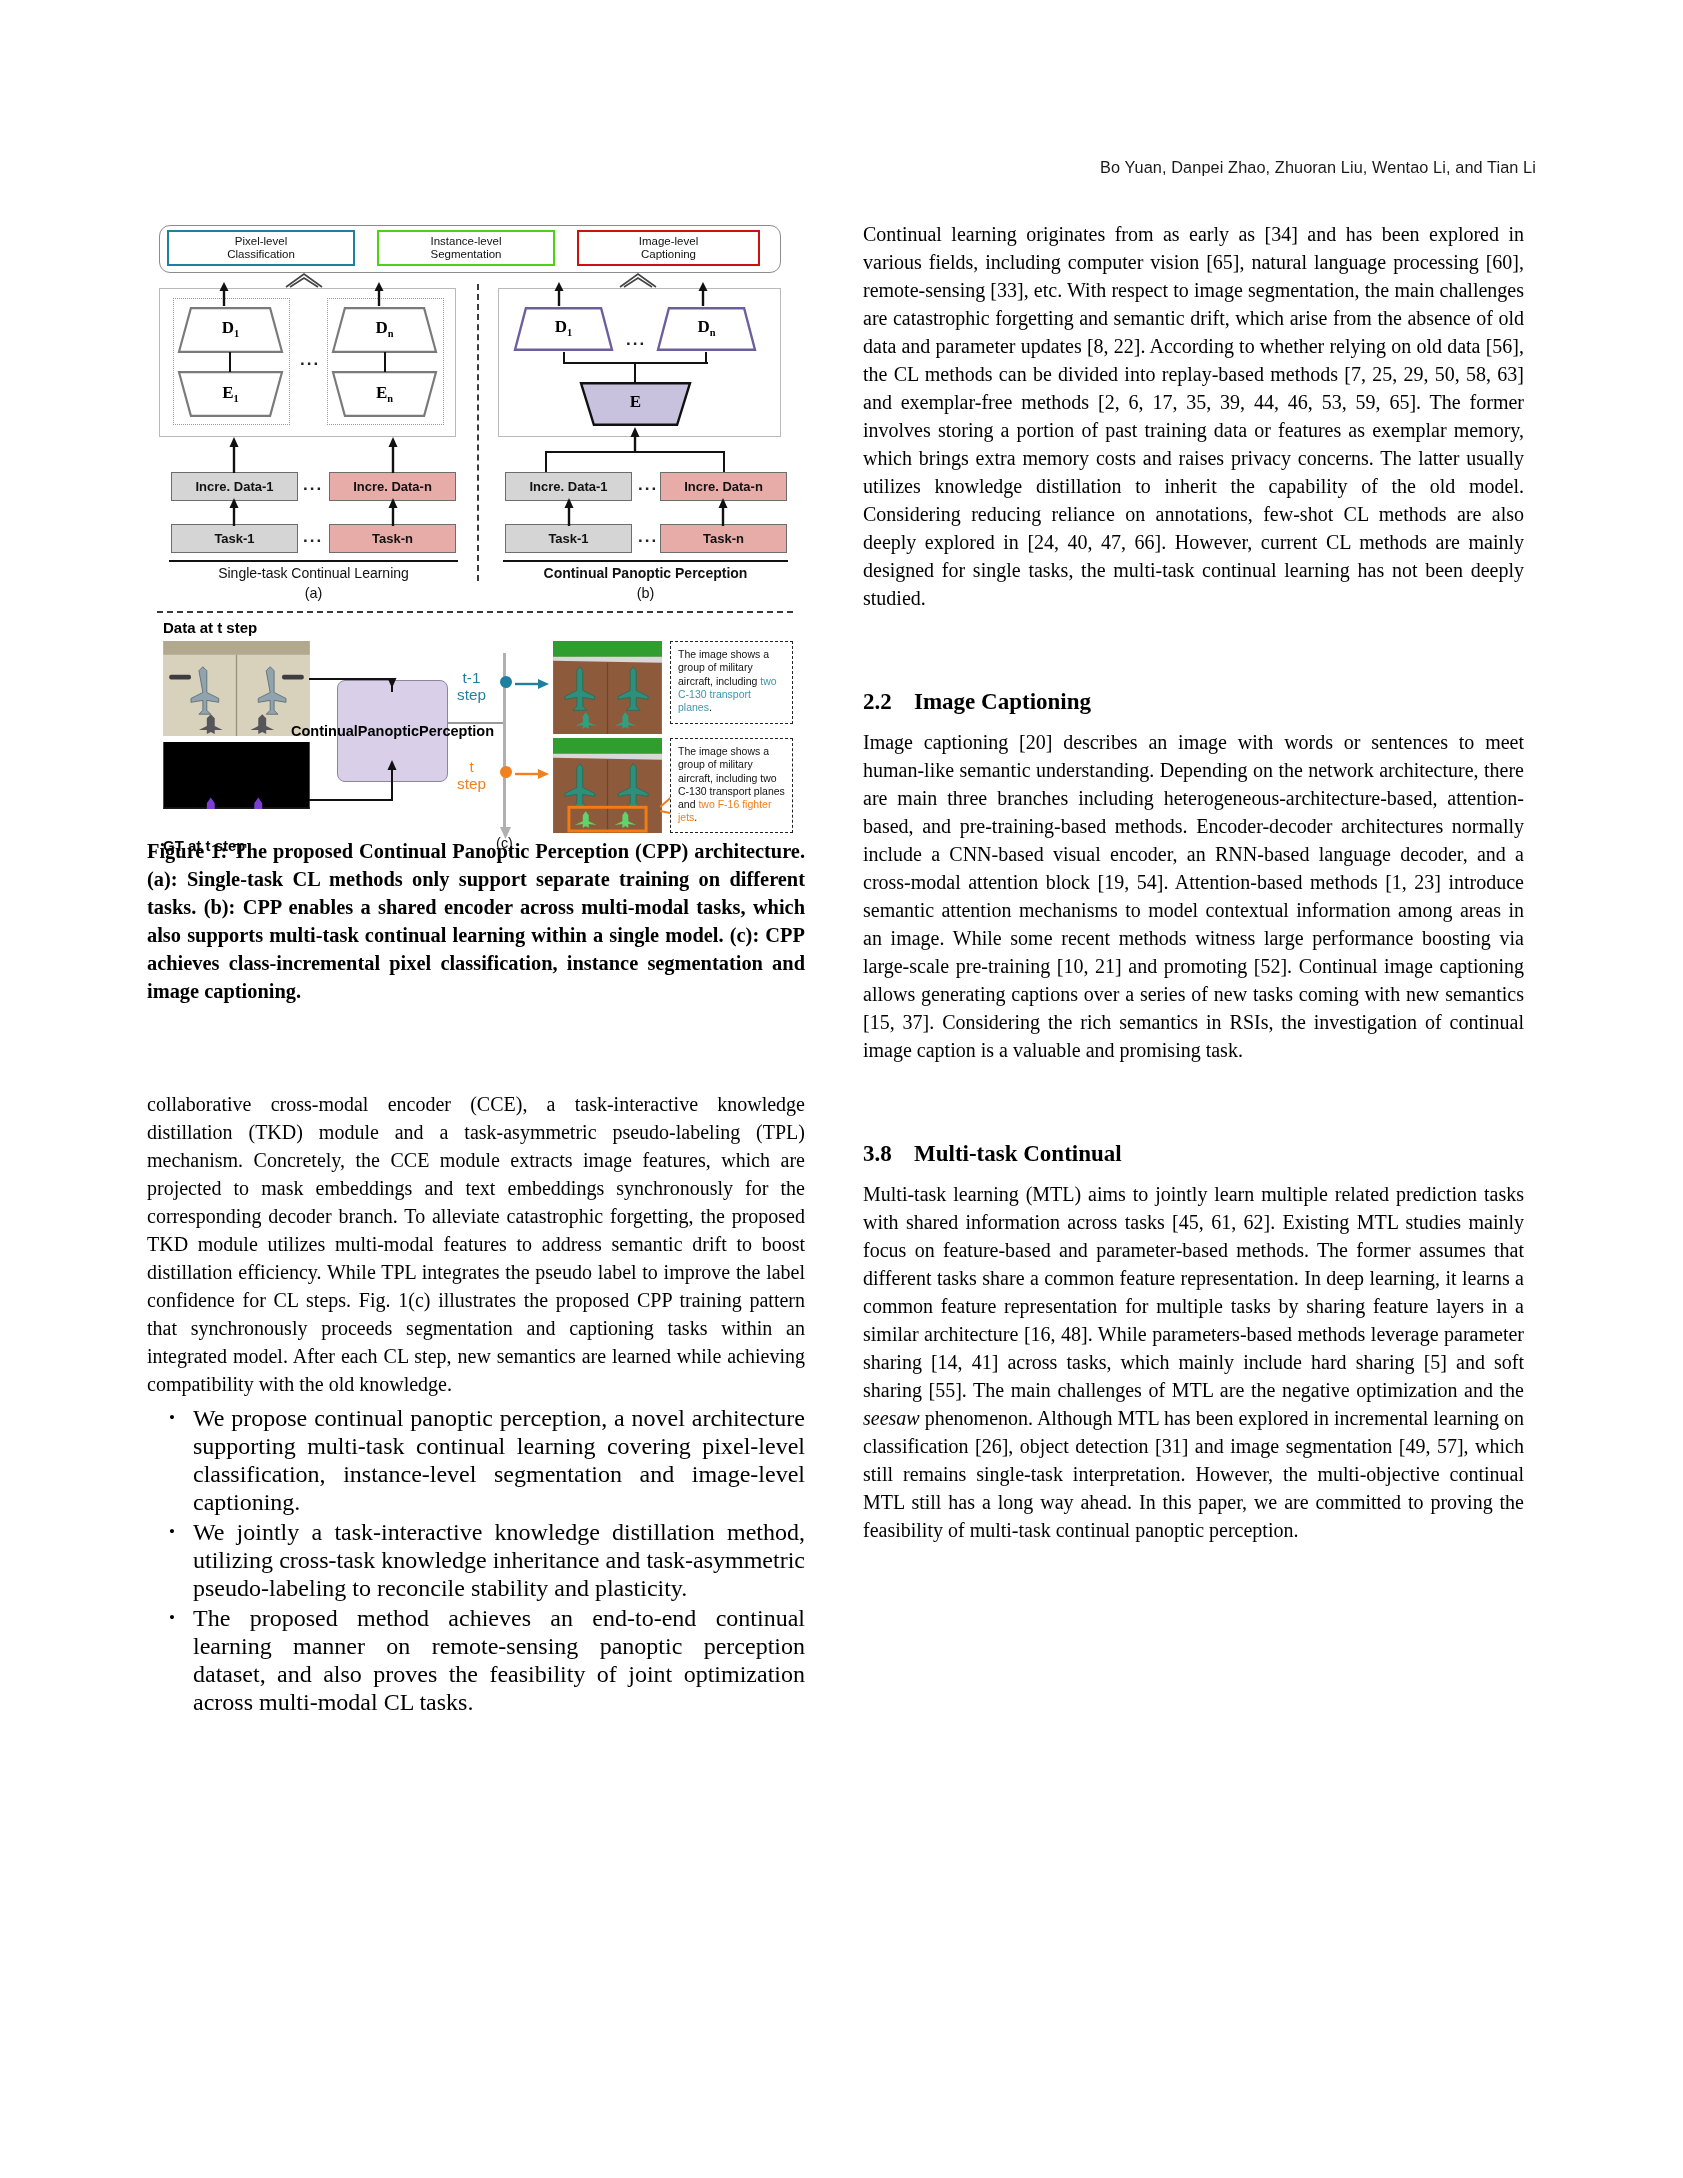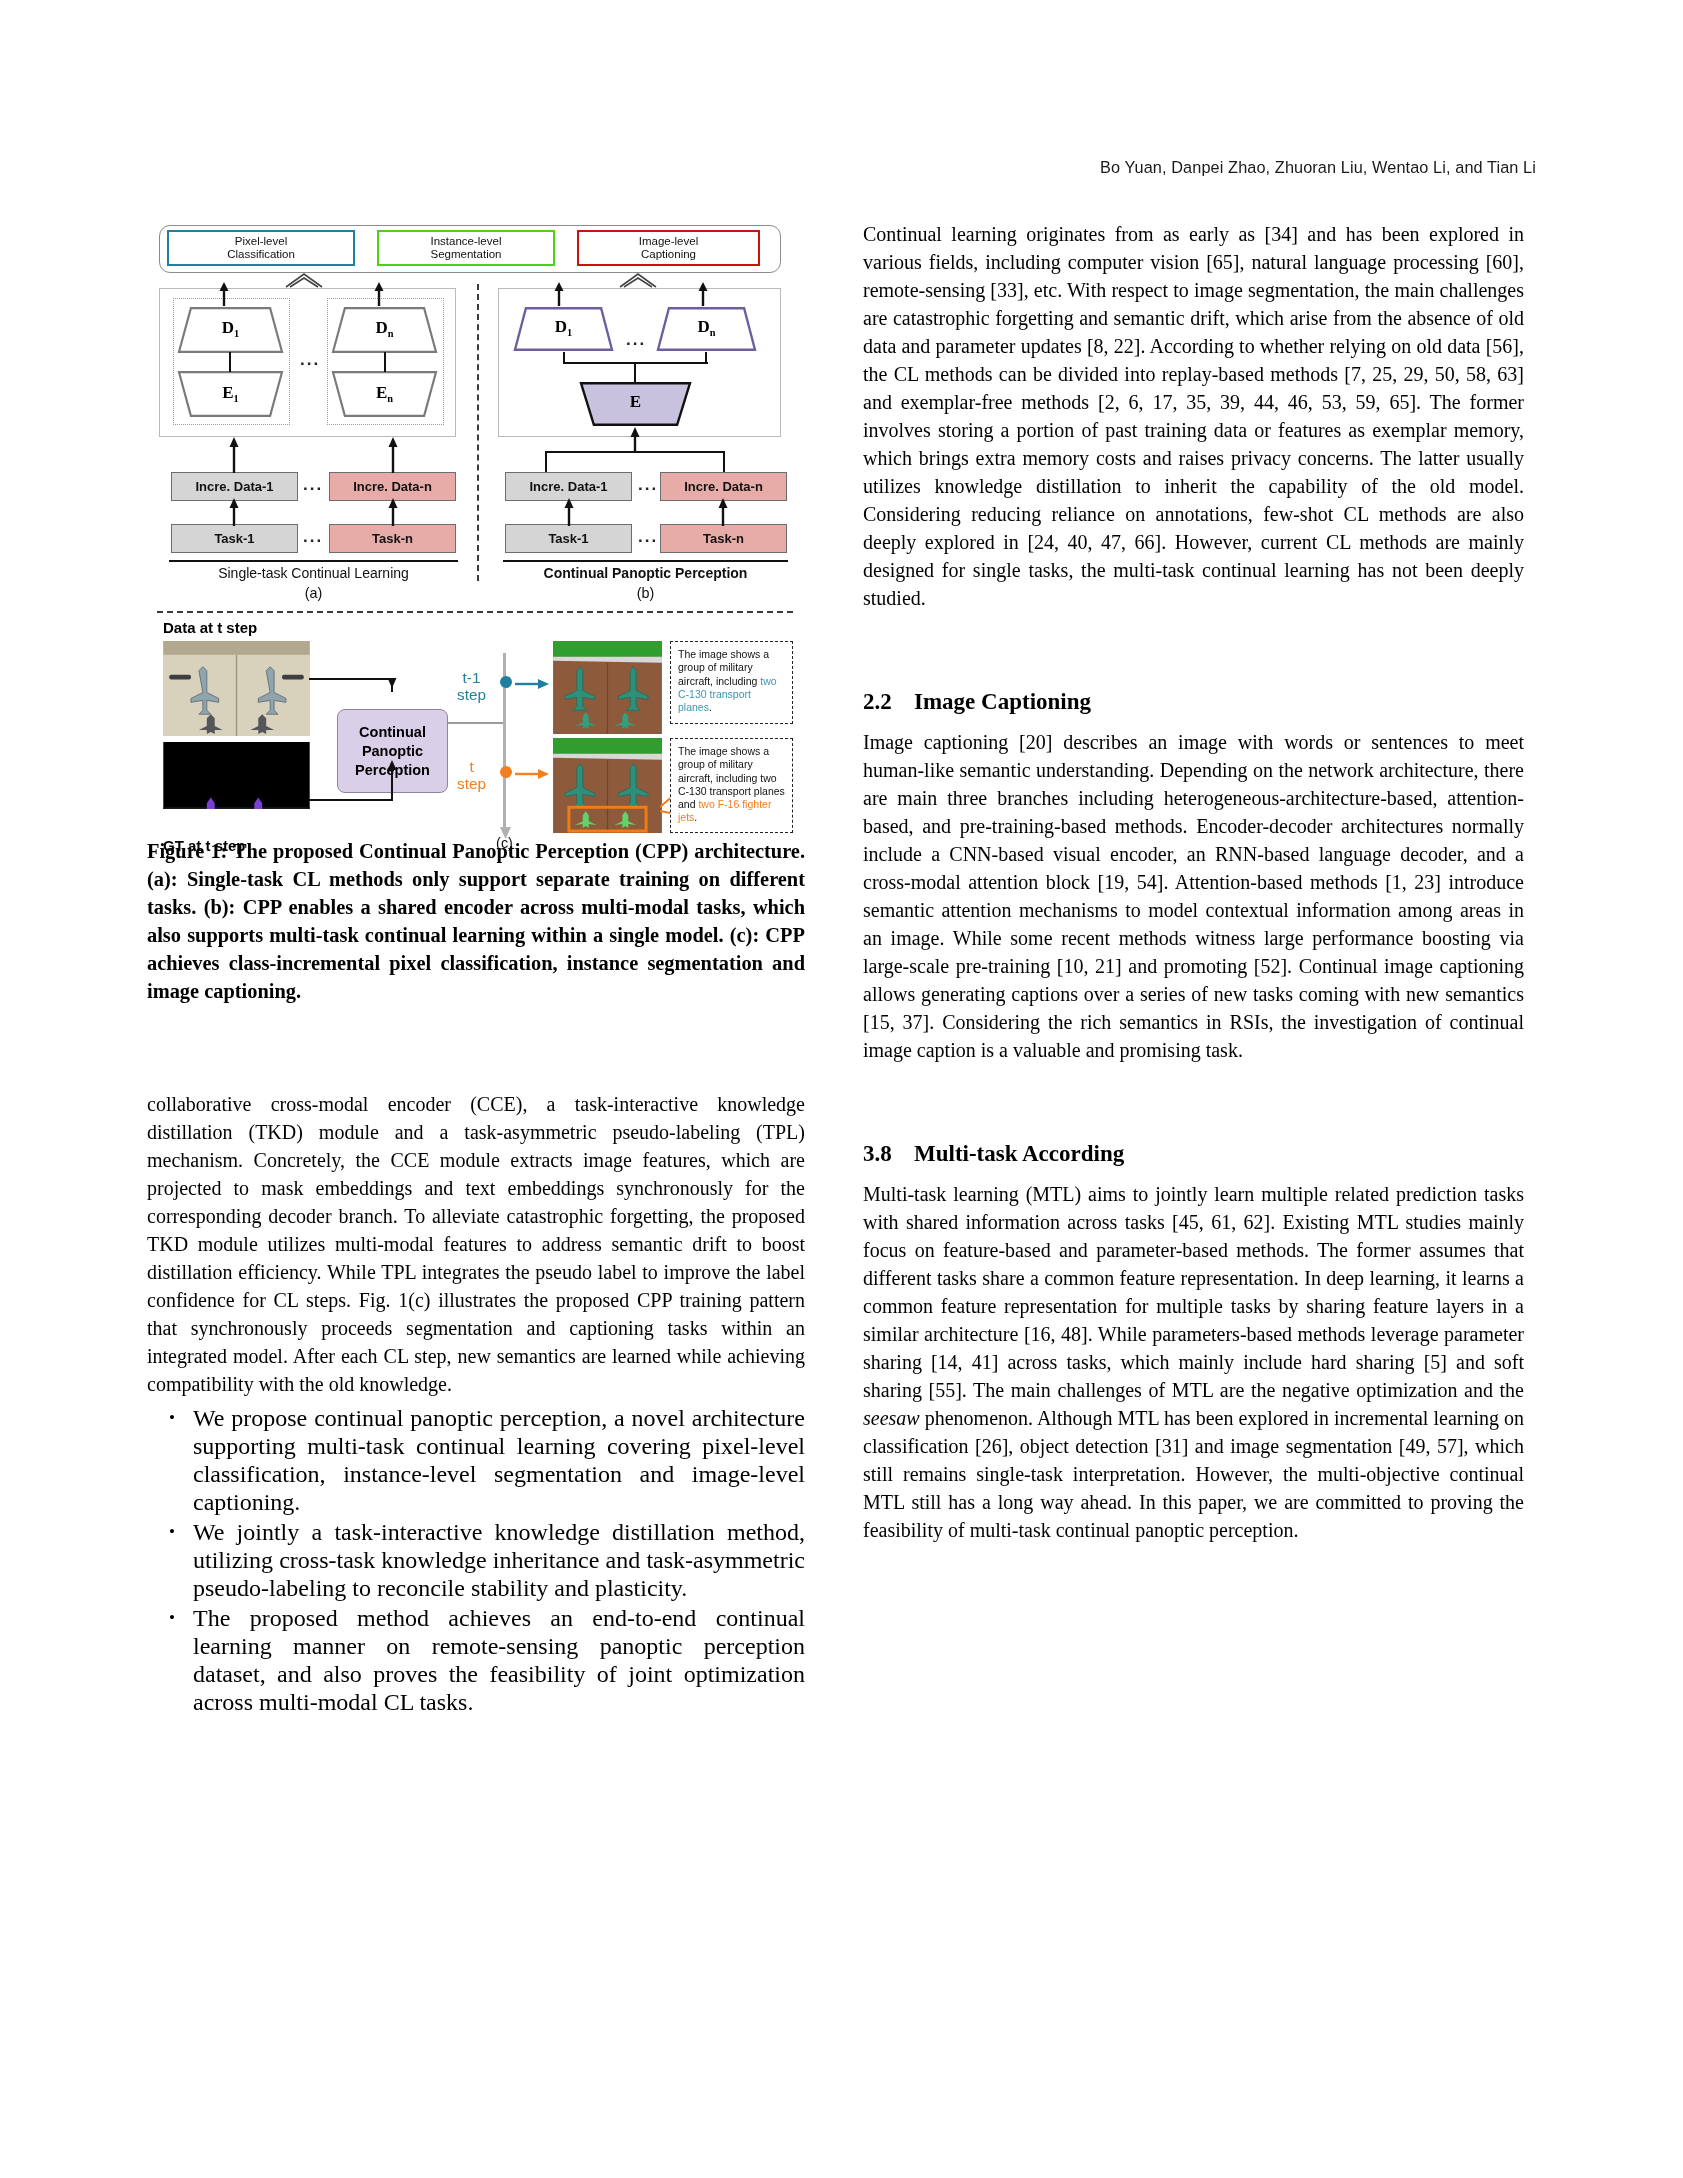--- a/index.html
+++ b/index.html
@@ -160,25 +160,25 @@
   
   .lab-strong {
     position: absolute; font-family: "Liberation Sans", sans-serif;
     font-weight: bold; font-size: 15px; color: #000;
   }
 
   .photo { position: absolute; overflow: hidden; }
   .photo svg { display: block; }
 
   .cpp-box {
-    position: absolute; left: 182px; top: 290px; width: 111px; height: 84px;
+    position: absolute; left: 182px; top: 290px; width: 111px; height: 102px;
     background: #d9cfe8; border: 1.4px solid #8d85a0; border-radius: 8px;
-    display: flex; flex-direction: column; align-items: center; justify-content: center;
+    display: flex; flex-direction: row; align-items: center; justify-content: center;
     font-family: "Liberation Sans", sans-serif; font-weight: bold;
-    font-size: 14.5px; line-height: 19px; color: #000; text-align: center; margin-top: 29px;
+    font-size: 14.5px; line-height: 19px; color: #000; text-align: center;
   }
 
   .tl-line {
     position: absolute; left: 348px; top: 275px; width: 0; height: 226px;
     border-left: 3px solid #b0b0b0;
   }
   .tl-dot {
     position: absolute; width: 12px; height: 12px; border-radius: 50%;
   }
   .step-lbl {
@@ -566,19 +566,19 @@
     <div class="sec-gap-lg"></div>
 
     <div class="h2">
       <span class="num">2.2</span><span>Image Captioning</span>
     </div>
     <p class="body">Image captioning [20] describes an image with words or sentences to meet human-like semantic understanding. Depending on the network architecture, there are main three branches including heterogeneous-architecture-based, attention-based, and pre-training-based methods. Encoder-decoder architectures normally include a CNN-based visual encoder, an RNN-based language decoder, and a cross-modal attention block [19, 54]. Attention-based methods [1, 23] introduce semantic attention mechanisms to model contextual information among areas in an image. While some recent methods witness large performance boosting via large-scale pre-training [10, 21] and promoting [52]. Continual image captioning allows generating captions over a series of new tasks coming with new semantics [15, 37]. Considering the rich semantics in RSIs, the investigation of continual image caption is a valuable and promising task.</p>
 
     <div class="sec-gap-lg"></div>
 
     <div class="h2">
-      <span class="num">3.8</span><span>Multi-task According</span>
+      <span class="num">3.8</span><span>Multi-task Continual</span>
     </div>
     <p class="body"><span>Multi-task learning (MTL) aims to jointly learn multiple related prediction tasks with shared information across tasks [45, 61, 62]. Existing MTL studies mainly focus on feature-based and parameter-based methods. The former assumes that different tasks share a common feature representation. In deep learning, it learns a common feature representation for multiple tasks by sharing feature layers in a similar architecture [16, 48]. While parameters-based methods leverage parameter sharing [14, 41] across tasks, which mainly include hard sharing [5] and soft sharing [55]. The main challenges of MTL are the negative optimization and the </span><i class="em">seesaw</i><span> phenomenon. Although MTL has been explored in incremental learning on classification [26], object detection [31] and image segmentation [49, 57], which still remains single-task interpretation. However, the multi-objective continual MTL still has a long way ahead. In this paper, we are committed to proving the feasibility of multi-task continual panoptic perception.</span></p>
   </div>
 
 </div>
 
 
 </body></html>

